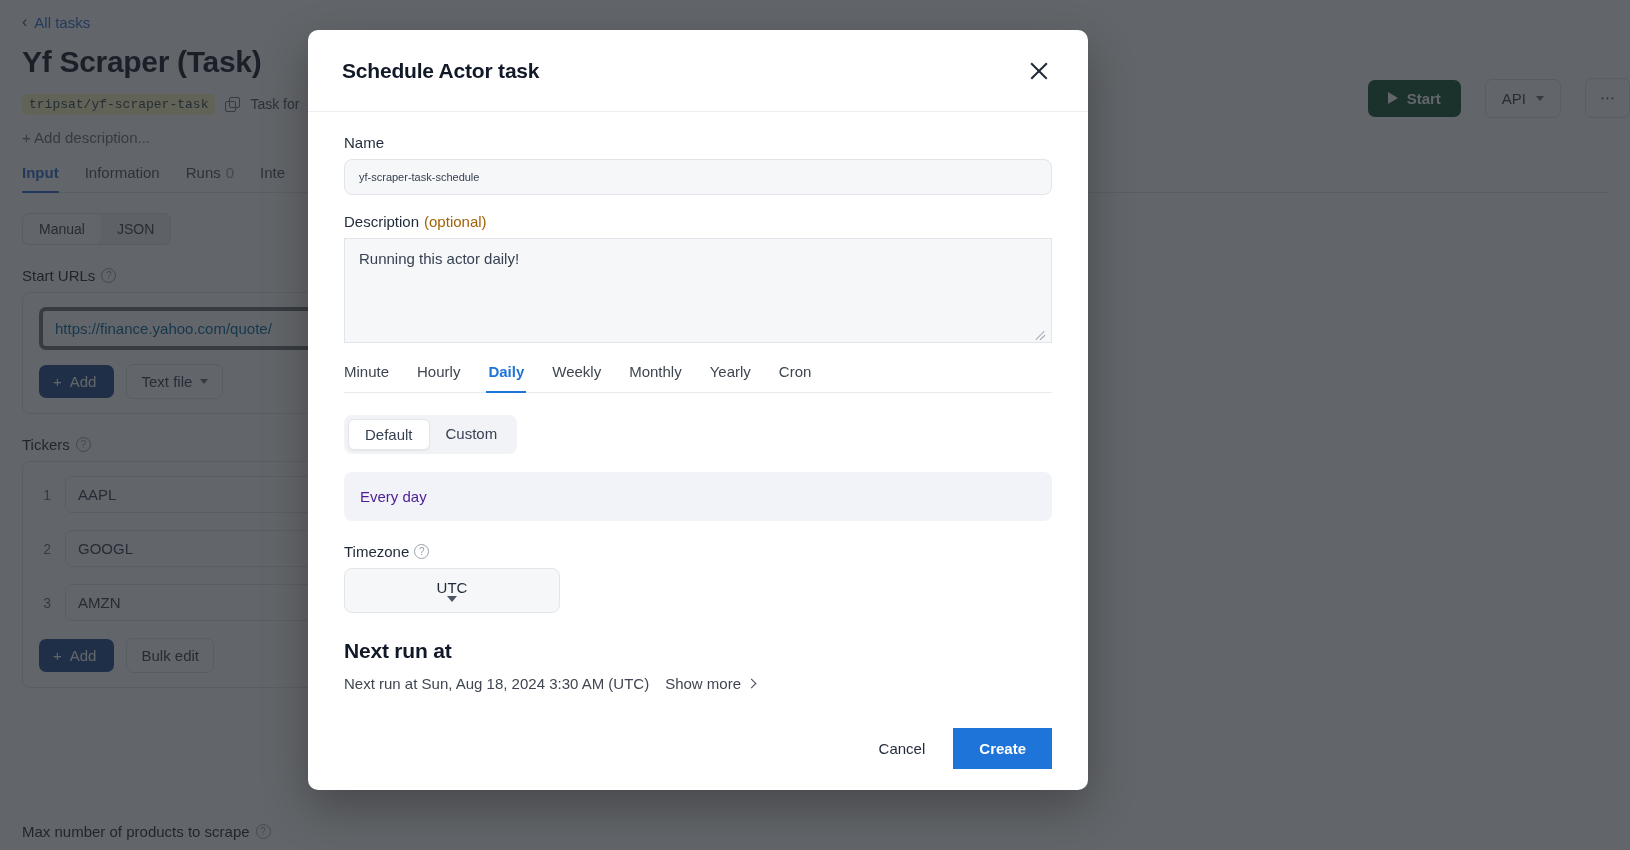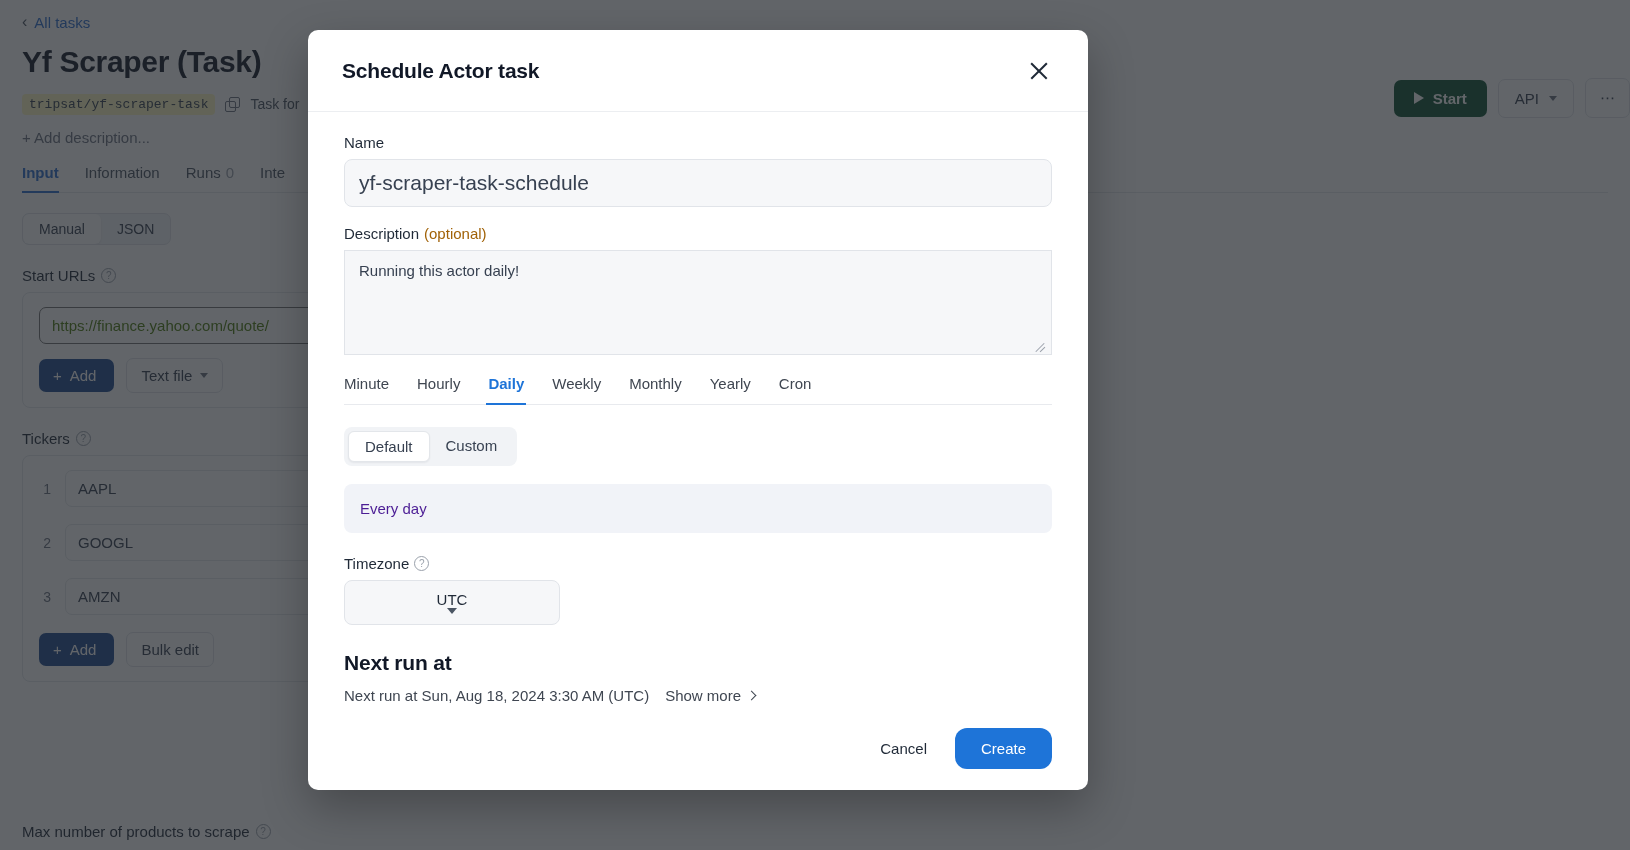--- a/index.html
+++ b/index.html
@@ -163,25 +163,25 @@
   }
 
   .panel {
     border: 1px solid #e3e6ea;
     border-radius: 8px;
     padding: 14px 16px;
     margin-bottom: 22px;
     width: 560px;
   }
   .text-input {
-    border: 1px solid #737373;
+    border: 4px solid #737373;
     border-radius: 7px;
     padding: 9px 12px;
     font-size: 15px;
-    color: #4d7c0f;
+    color: #0369a1;
     background: #fff;
     width: 470px;
     margin-bottom: 14px;
   }
   .btn-row { display: flex; align-items: center; gap: 12px; }
   .btn-primary-sm {
     background: #1e4b8f;
     color: #ffffff;
     border-radius: 7px;
     padding: 8px 18px 8px 14px;
@@ -230,21 +230,21 @@
     flex: 1;
     background: #fff;
   }
 
   .topright {
     position: absolute;
     top: 78px;
     right: 0px;
     display: flex;
     align-items: center;
-    gap: 11px;
+    gap: 24px;
   }
   .btn-start {
     background: #0f5132;
     color: #fff;
     border-radius: 7px;
     padding: 10px 20px;
     font-size: 15px;
     font-weight: 600;
     display: inline-flex;
     align-items: center;
@@ -355,21 +355,21 @@
     gap: 5px;
   }
   .m-label .optional { color: #a16207; font-weight: 400; }
 
   .m-input {
     width: 100%;
     border: 1px solid #e1e4e9;
     border-radius: 8px;
     background: #f6f7f9;
     padding: 11px 14px;
-    font-size: 21px;
+    font-size: 11px;
     color: #374151;
     font-family: "Liberation Sans", sans-serif;
     outline: none;
   }
 
   .m-textarea {
     width: 100%;
     height: 105px;
     border: 1px solid #e1e4e9;
     border-radius: 0;
@@ -522,23 +522,23 @@
     padding: 11px 16px;
     cursor: pointer;
     font-family: "Liberation Sans", sans-serif;
     border-radius: 8px;
   }
   .btn-create {
     background: #1e74d8;
     color: #ffffff;
     border: none;
     font-size: 15px;
-    font-weight: 400;
+    font-weight: 700;
     padding: 12px 26px;
-    border-radius: 12px;
+    border-radius: 0;
     cursor: pointer;
     font-family: "Liberation Sans", sans-serif;
   }
 </style>
 </head>
 <body>
 
 <div id="page-root">
 
   <div class="bg-page">

